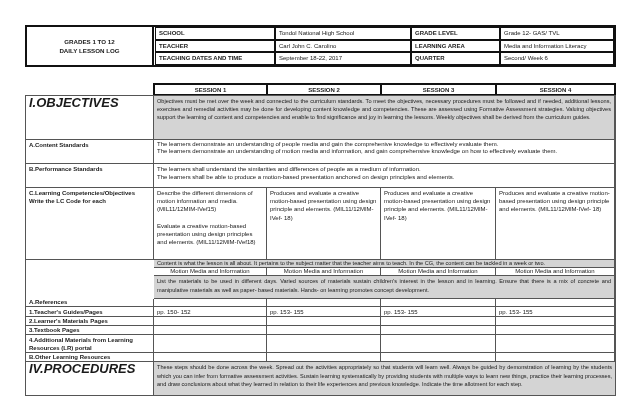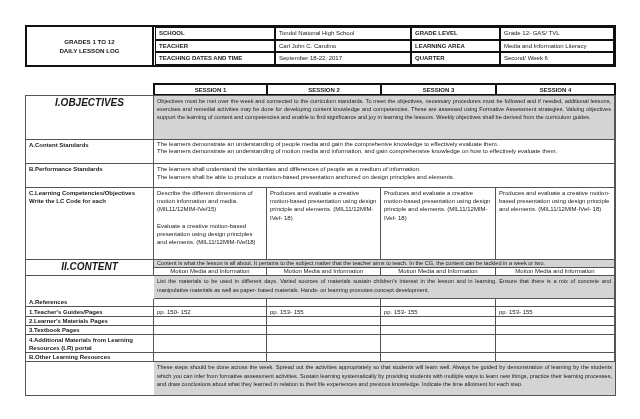--- a/index.html
+++ b/index.html
@@ -15,21 +15,21 @@
            white-space:nowrap; overflow:hidden; }
   .hcell.b { font-weight:bold; }
   
   .sess { top:83px; height:13px; border:2px solid #111; font-weight:bold; font-size:6px;
           display:flex; align-items:center; justify-content:center; background:#fff; }
   
   .tbl { left:25px; top:95px; width:591px; height:301px; border:1.5px solid #555; }
   .cell { border-right:1px solid #555; border-bottom:1px solid #555; font-size:6px; line-height:8.2px;
           padding:1px 3px; overflow:hidden; }
   .lbl { font-weight:bold; font-size:6px; }
-  .big { font-weight:bold; font-style:italic; font-size:10px; line-height:10px; padding-top:2px;text-align:center; }
+  .big { font-weight:bold; font-style:italic; font-size:13px; line-height:10px; padding-top:2px; }
   .gray { background:#d4d4d4; font-size:5.6px; line-height:8px; text-align:justify; }
   .c { text-align:center; }
 </style>
 </head>
 <body>
 
 <div class="abs hdr">
   <div class="abs hdr-title">
     <div>
       <div>GRADES 1 TO 12</div>
@@ -82,21 +82,20 @@
   </div>
   <div class="abs cell" style="left:128px;top:92px;width:113px;height:72px;">
     <div>Describe the different dimensions of motion information and media. (MIL11/12MIM-IVef15)</div>
     <div style="height:8px;"></div>
     <div>Evaluate a creative motion-based presentation using design principles and elements. (MIL11/12MIM-IVef18)</div>
   </div>
   <div class="abs cell" style="left:241px;top:92px;width:114px;height:72px;">Produces and evaluate a creative motion-based presentation using design principle and elements. (MIL11/12MIM-IVef- 18)</div>
   <div class="abs cell" style="left:355px;top:92px;width:115px;height:72px;">Produces and evaluate a creative motion-based presentation using design principle and elements. (MIL11/12MIM-IVef- 18)</div>
   <div class="abs cell" style="left:470px;top:92px;width:119px;height:72px;">Produces and evaluate a creative motion-based presentation using design principle and elements. (MIL11/12MIM-IVef- 18)</div>
 
-  <div class="abs cell big" style="left:0;top:164px;width:128px;height:16px;line-height:12px;padding-top:1px;">II.CONTENT</div>
   <div class="abs cell gray" style="left:128px;top:164px;width:461px;height:8px;line-height:7px;padding-top:0;white-space:nowrap;">Content is what the lesson is all about. It pertains to the subject matter that the teacher aims to teach. In the CG, the content can be tackled in a week or two.</div>
   <div class="abs cell c" style="left:128px;top:172px;width:113px;height:8px;line-height:7px;padding-top:0;">Motion Media and Information</div>
   <div class="abs cell c" style="left:241px;top:172px;width:114px;height:8px;line-height:7px;padding-top:0;">Motion Media and Information</div>
   <div class="abs cell c" style="left:355px;top:172px;width:115px;height:8px;line-height:7px;padding-top:0;">Motion Media and Information</div>
   <div class="abs cell c" style="left:470px;top:172px;width:119px;height:8px;line-height:7px;padding-top:0;">Motion Media and Information</div>
 
   <div class="abs cell gray" style="left:128px;top:180px;width:461px;height:23px;line-height:9px;">List the materials to be used in different days. Varied sources of materials sustain children's interest in the lesson and in learning. Ensure that there is a mix of concrete and manipulative materials as well as paper- based materials. Hands- on learning promotes concept development.</div>
 
   <div class="abs cell lbl" style="left:0;top:203px;width:128px;height:8px;line-height:7px;padding-top:0;">A.References</div>
   <div class="abs cell" style="left:128px;top:203px;width:113px;height:8px;"></div>
@@ -127,14 +126,15 @@
   <div class="abs cell" style="left:241px;top:239px;width:114px;height:18px;"></div>
   <div class="abs cell" style="left:355px;top:239px;width:115px;height:18px;"></div>
   <div class="abs cell" style="left:470px;top:239px;width:119px;height:18px;"></div>
 
   <div class="abs cell lbl" style="left:0;top:257px;width:128px;height:9px;line-height:7px;">B.Other Learning Resources</div>
   <div class="abs cell" style="left:128px;top:257px;width:113px;height:9px;"></div>
   <div class="abs cell" style="left:241px;top:257px;width:114px;height:9px;"></div>
   <div class="abs cell" style="left:355px;top:257px;width:115px;height:9px;"></div>
   <div class="abs cell" style="left:470px;top:257px;width:119px;height:9px;"></div>
 
+  <div class="abs cell big" style="left:0;top:266px;width:128px;height:33px;border-bottom:none;">IV.PROCEDURES</div>
   <div class="abs cell gray" style="left:128px;top:266px;width:461px;height:33px;border-bottom:none;border-right:none;line-height:8.6px;">These steps should be done across the week. Spread out the activities appropriately so that students will learn well. Always be guided by demonstration of learning by the students which you can infer from formative assessment activities. Sustain learning systematically by providing students with multiple ways to learn new things, practice their learning processes, and draw conclusions about what they learned in relation to their life experiences and previous knowledge. Indicate the time allotment for each step.</div>
 </div>
 
 </body></html>

